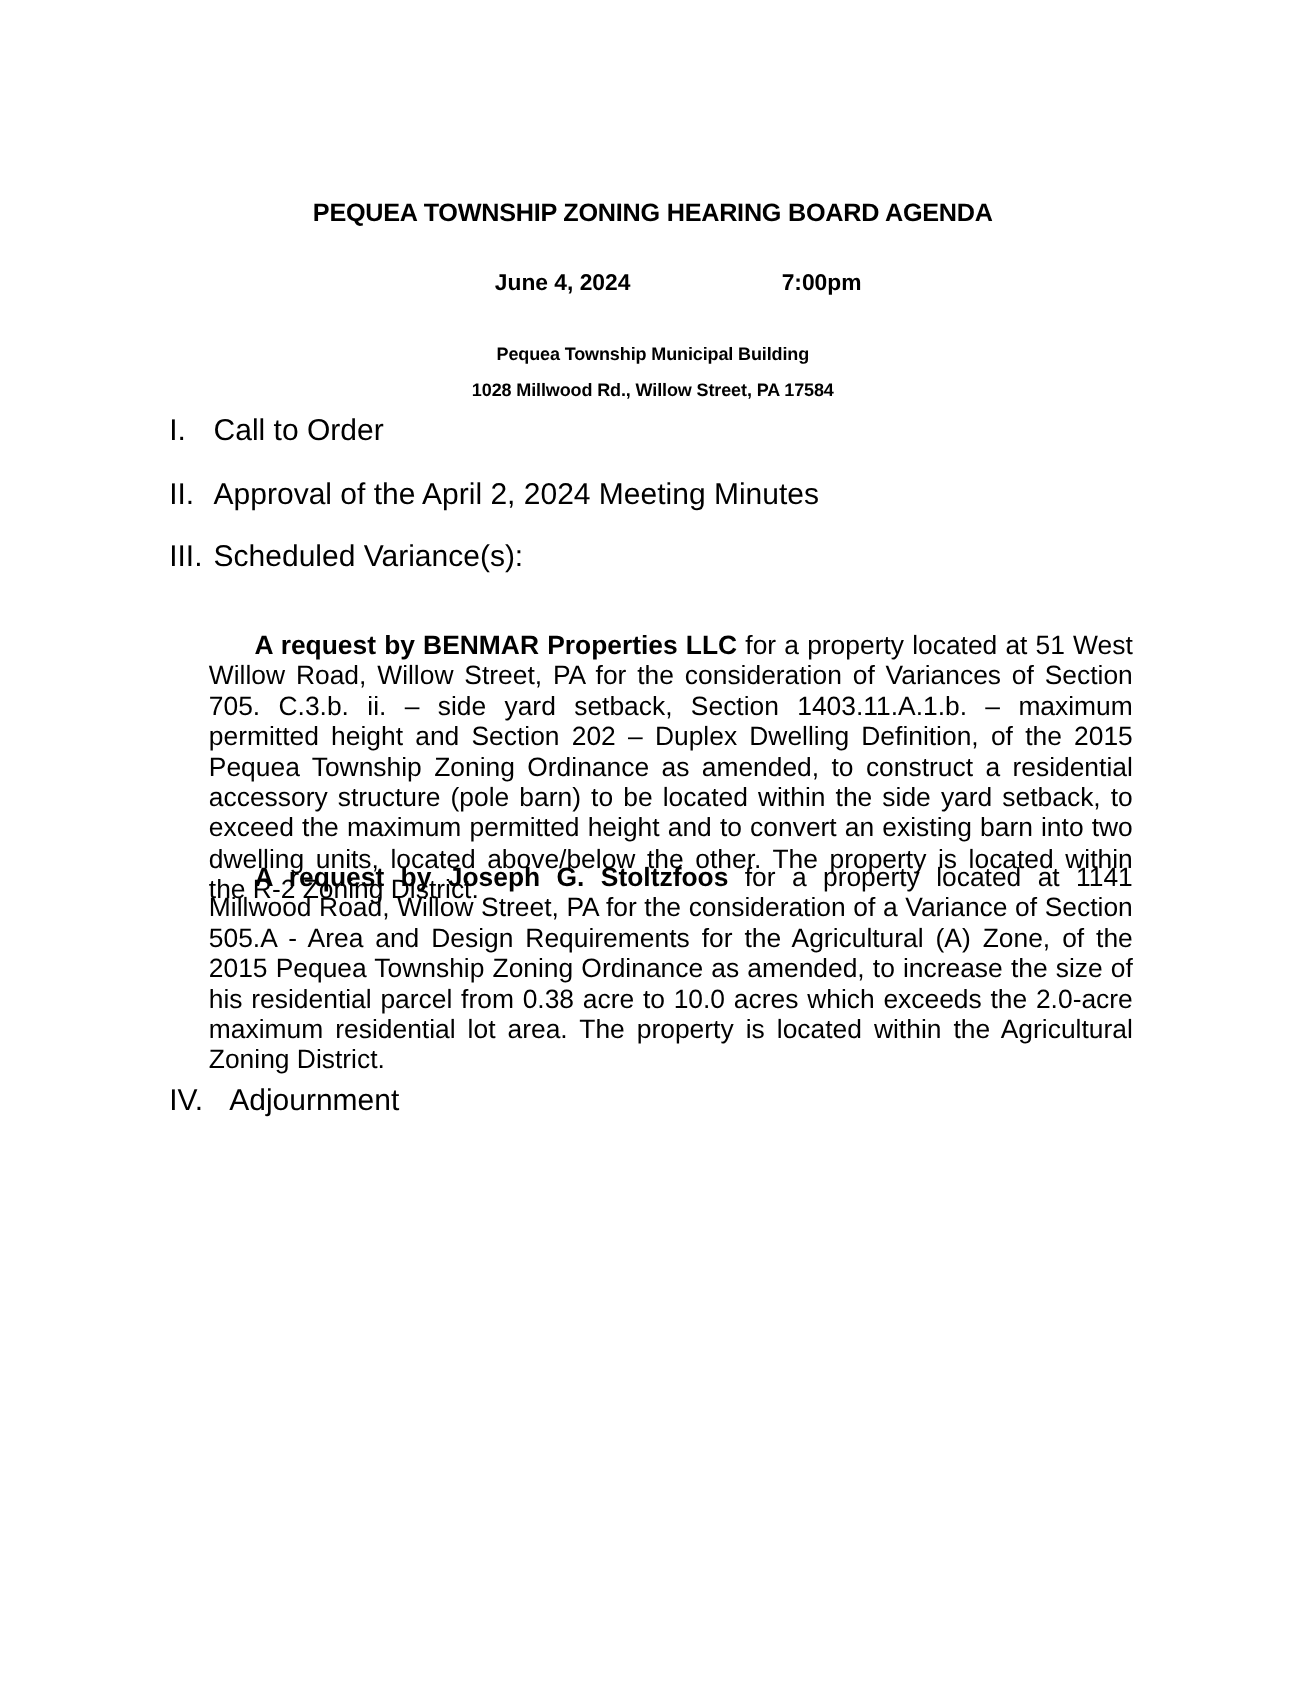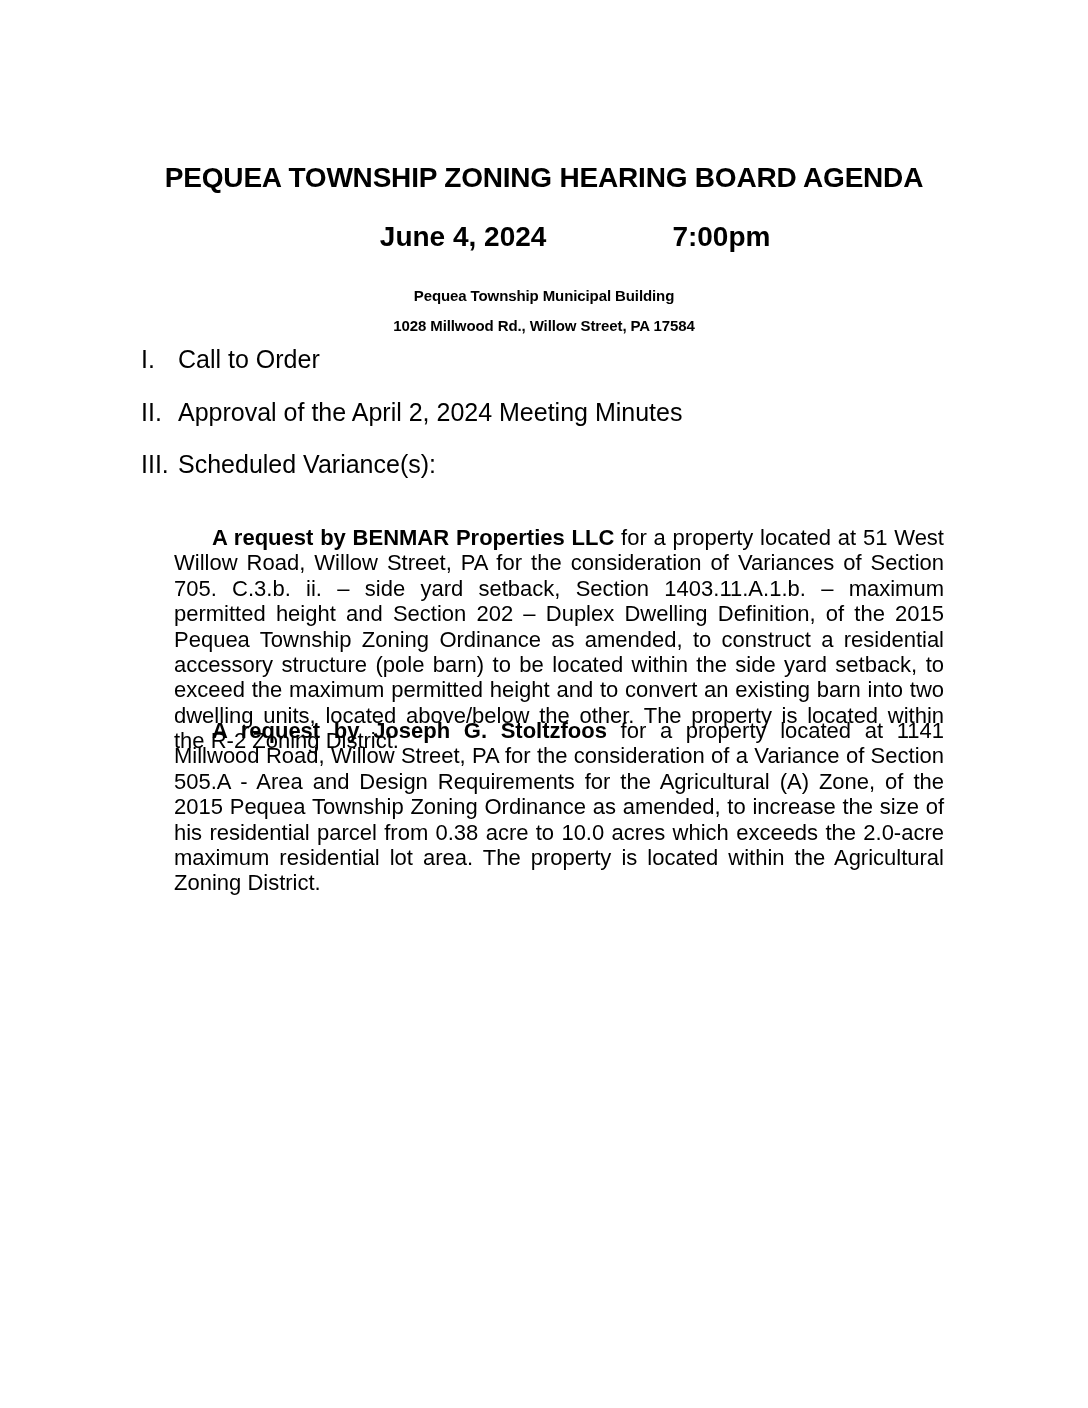--- a/index.html
+++ b/index.html
@@ -31,26 +31,26 @@
     text-align: center;
   }
   .title-line {
     font-weight: bold;
     font-size: 15px;
     line-height: 29.5px;
     letter-spacing: -0.1px;
     white-space: pre;
   }
   .title-line.main {
-    font-size: 28px;
+    font-size: 21px;
     letter-spacing: -0.2px;
   }
   .datetime-line {
     font-weight: bold;
-    font-size: 28px;
+    font-size: 19px;
     line-height: 29.5px;
     display: block;
   }
   .datetime-inner {
     display: inline-block;
     text-align: left;
     white-space: pre;
   }
   .dt-date { display: inline-block; }
   .dt-gap  { display: inline-block; width: 126px; }
@@ -130,14 +130,17 @@
   </div>
 
   <p class="hearing-para" id="hearing-1">
     <span class="lead">A request by BENMAR Properties LLC</span><span> for a property located at 51 West Willow Road, Willow Street, PA for the consideration of Variances of Section 705. C.3.b. ii. – side yard setback, Section 1403.11.A.1.b. – maximum permitted height and Section 202 – Duplex Dwelling Definition, of the 2015 Pequea Township Zoning Ordinance as amended, to construct a residential accessory structure (pole barn) to be located within the side yard setback, to exceed the maximum permitted height and to convert an existing barn into two dwelling units, located above/below the other. The property is located within the R-2 Zoning District.</span>
   </p>
 
   <p class="hearing-para" id="hearing-2">
     <span class="lead">A request by Joseph G. Stoltzfoos</span><span> for a property located at 1141 Millwood Road, Willow Street, PA for the consideration of a Variance of Section 505.A - Area and Design Requirements for the Agricultural (A) Zone, of the 2015 Pequea Township Zoning Ordinance as amended, to increase the size of his residential parcel from 0.38 acre to 10.0 acres which exceeds the 2.0-acre maximum residential lot area. The property is located within the Agricultural Zoning District.</span>
   </p>
 
+  <div class="agenda-item" id="item-4">
+    <span class="num">IV.</span><span class="lbl">Adjournment</span>
+  </div>
 
 </div>
 
 </body></html>

